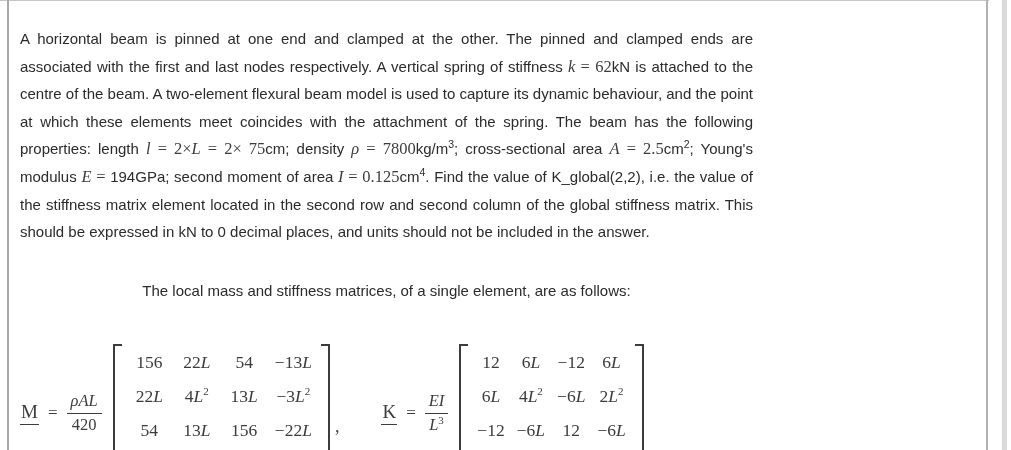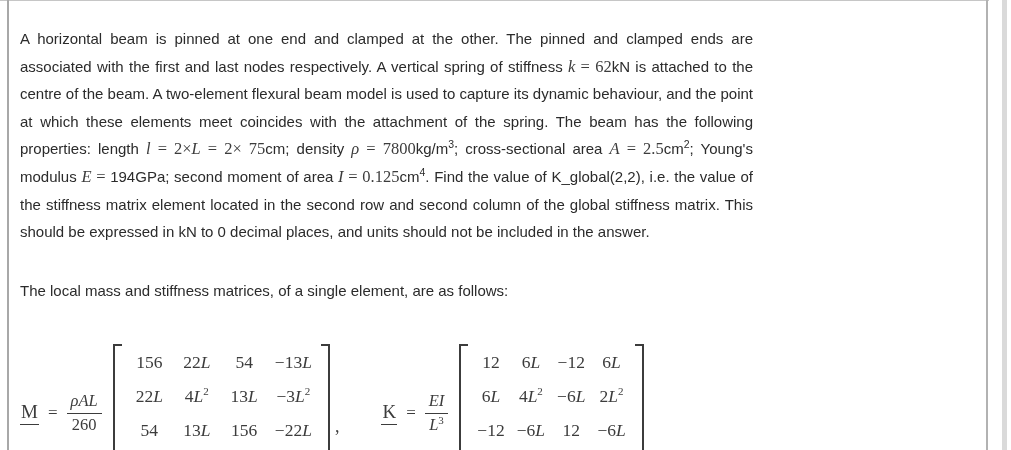--- a/index.html
+++ b/index.html
@@ -21,21 +21,21 @@
 
   .content{ position:absolute; left:0; top:0; width:808px; padding:25px 55px 0 20px; }
 
   .para{ font-size:15px; line-height:27.6px; text-align:justify; }
   .para .imath{
     font-family:"Liberation Serif","DejaVu Serif",serif;
     font-size:16.5px; color:var(--math); white-space:nowrap;
   }
   .para sup{ font-size:10.5px; vertical-align:super; line-height:0; }
 
-  .intro{ font-size:15px; line-height:27.6px; margin-top:31px; text-align:left; }
+  .intro{ font-size:15px; line-height:27.6px; margin-top:31px; text-align:center; }
 
   .equations{ display:flex; align-items:center; margin-top:40px; }
   .eq{ display:flex; align-items:center; color:var(--math);
        font-family:"Liberation Serif","DejaVu Serif",serif; }
   .eq.second{ margin-left:42px; }
   .mlabel{ font-size:19px; border-bottom:1.6px solid var(--math); padding:0 1px 1px 1px; margin-right:9px; }
   .eqsign{ font-size:17px; margin-right:9px; }
   .frac{ display:inline-flex; flex-direction:column; align-items:center; font-size:16.5px; margin-right:11px; line-height:1.25; }
   .frac .num{ border-bottom:1.4px solid var(--math); padding:0 4px 2px 4px;text-align:right; }
   .frac .den{ padding-top:1px; }
@@ -67,21 +67,21 @@
 
     <p class="intro">The local mass and stiffness matrices, of a single element, are as follows:</p>
 
     <div class="equations">
 
       <div class="eq">
         <span class="mlabel">M</span>
         <span class="eqsign">=</span>
         <span class="frac">
           <span class="num"><i>ρ</i><i>A</i><i>L</i></span>
-          <span class="den">260</span>
+          <span class="den">420</span>
         </span>
         <span class="matwrap">
           <span class="brk brk-l"></span>
           <span class="mat">
             <span class="cell">156</span>
               <span class="cell">22<i>L</i></span>
               <span class="cell">54</span>
               <span class="cell">−13<i>L</i></span>
             <span class="cell">22<i>L</i></span>
               <span class="cell">4<i>L</i><sup>2</sup></span>

